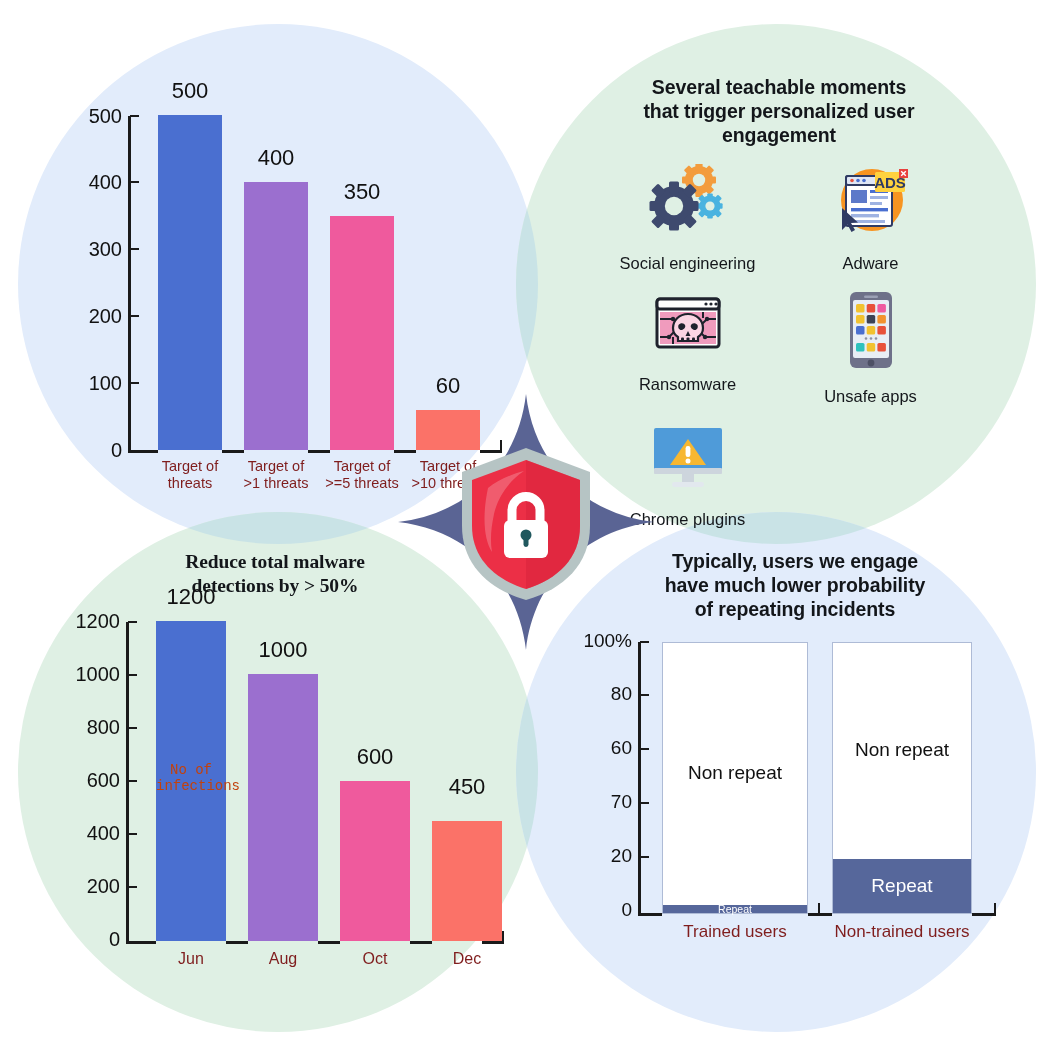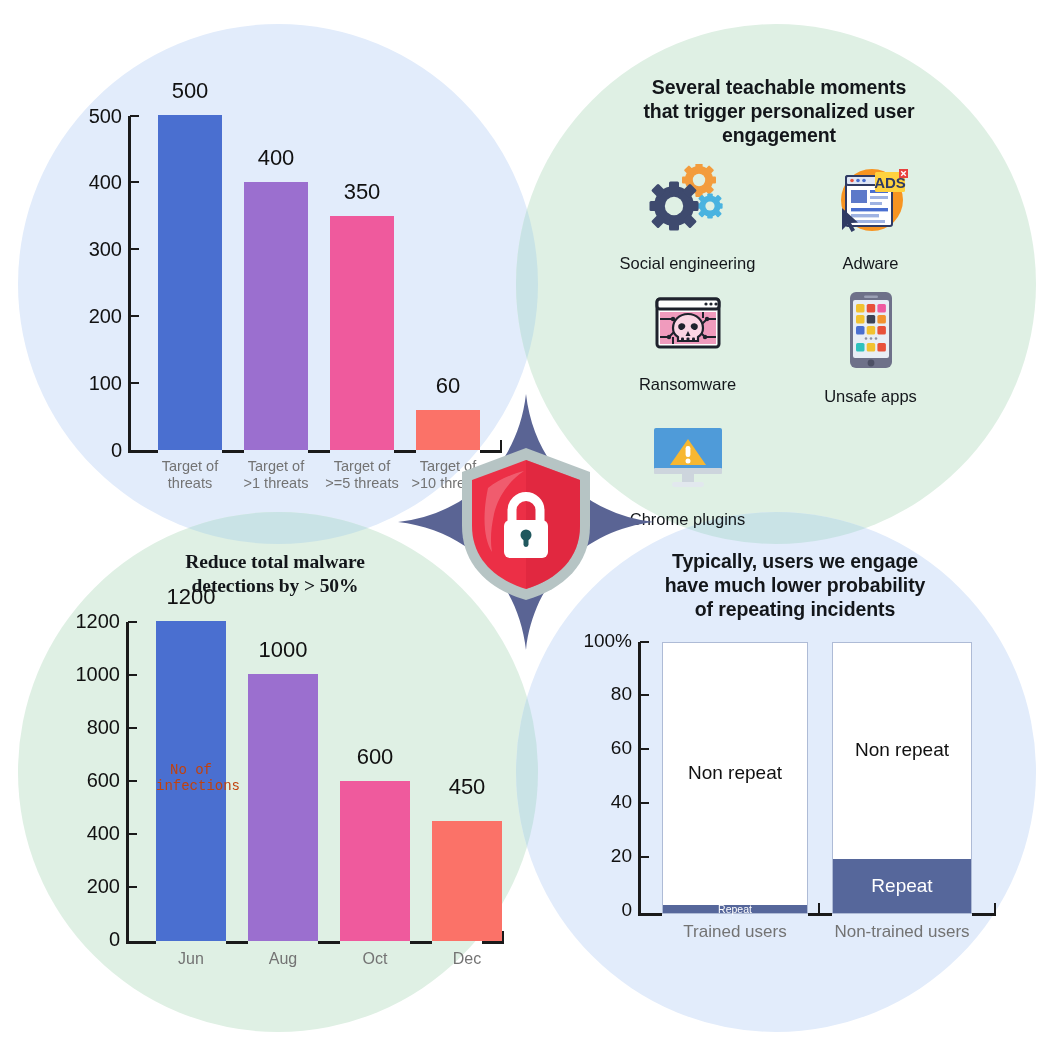--- a/index.html
+++ b/index.html
@@ -21,21 +21,21 @@
   .panel{position:absolute;}
   .ptitle{font-weight:bold;color:#13161a;text-align:center;line-height:1.22;letter-spacing:-0.1px;}
 
   
   .chart{position:absolute;}
   .axis-line{position:absolute;background:#1a1a1a;}
   .ytick{position:absolute;background:#1a1a1a;height:2px;width:9px;}
   .ylab{position:absolute;text-align:right;color:#111;white-space:nowrap;}
   .bar{position:absolute;bottom:0;}
   .bval{position:absolute;text-align:center;color:#111;white-space:nowrap;}
-  .xlab{position:absolute;text-align:center;color:#737373;line-height:1.16;}
+  .xlab{position:absolute;text-align:center;color:#7f1d1d;line-height:1.16;}
   .inbar{position:absolute;text-align:center;color:#c2410c;line-height:1.15;font-family:Liberation Mono, monospace;}
   .xtick{position:absolute;background:#1a1a1a;width:2px;}
 
   
   .icon-grid{position:absolute;display:grid;grid-template-columns:1fr 1fr;}
   .icon-cell{display:flex;flex-direction:column;align-items:center;justify-content:flex-start;}
   .icon-art{display:flex;align-items:center;justify-content:center;}
   .icon-cap{text-align:center;color:#14171b;line-height:1.16;margin-top:18px;}
 
   
@@ -371,21 +371,21 @@
     <div class="chart" style="left:0;top:86px;width:470px;height:330px;">
       <div class="axis-line" style="left:78px;top:6px;width:2.5px;height:272px;"></div>
 
       <div class="ytick" style="left:80px;top:5px;"></div>
       <div class="ylab" style="left:0px;top:-6px;width:72px;font-size:19px;">100%</div>
       <div class="ytick" style="left:80px;top:58px;"></div>
       <div class="ylab" style="left:0px;top:47px;width:72px;font-size:19px;">80</div>
       <div class="ytick" style="left:80px;top:112px;"></div>
       <div class="ylab" style="left:0px;top:101px;width:72px;font-size:19px;">60</div>
       <div class="ytick" style="left:80px;top:166px;"></div>
-      <div class="ylab" style="left:0px;top:155px;width:72px;font-size:19px;">40</div>
+      <div class="ylab" style="left:0px;top:155px;width:72px;font-size:19px;">70</div>
       <div class="ytick" style="left:80px;top:220px;"></div>
       <div class="ylab" style="left:0px;top:209px;width:72px;font-size:19px;">20</div>
       <div class="ylab" style="left:0px;top:263px;width:72px;font-size:19px;">0</div>
 
       <div class="axis-line" style="left:78px;top:277px;width:24px;height:2.5px;"></div>
       <div class="axis-line" style="left:248px;top:277px;width:24px;height:2.5px;"></div>
       <div class="axis-line" style="left:412px;top:277px;width:24px;height:2.5px;"></div>
       <div class="xtick" style="left:258px;top:267px;height:12px;"></div>
       <div class="xtick" style="left:434px;top:267px;height:12px;"></div>
 

